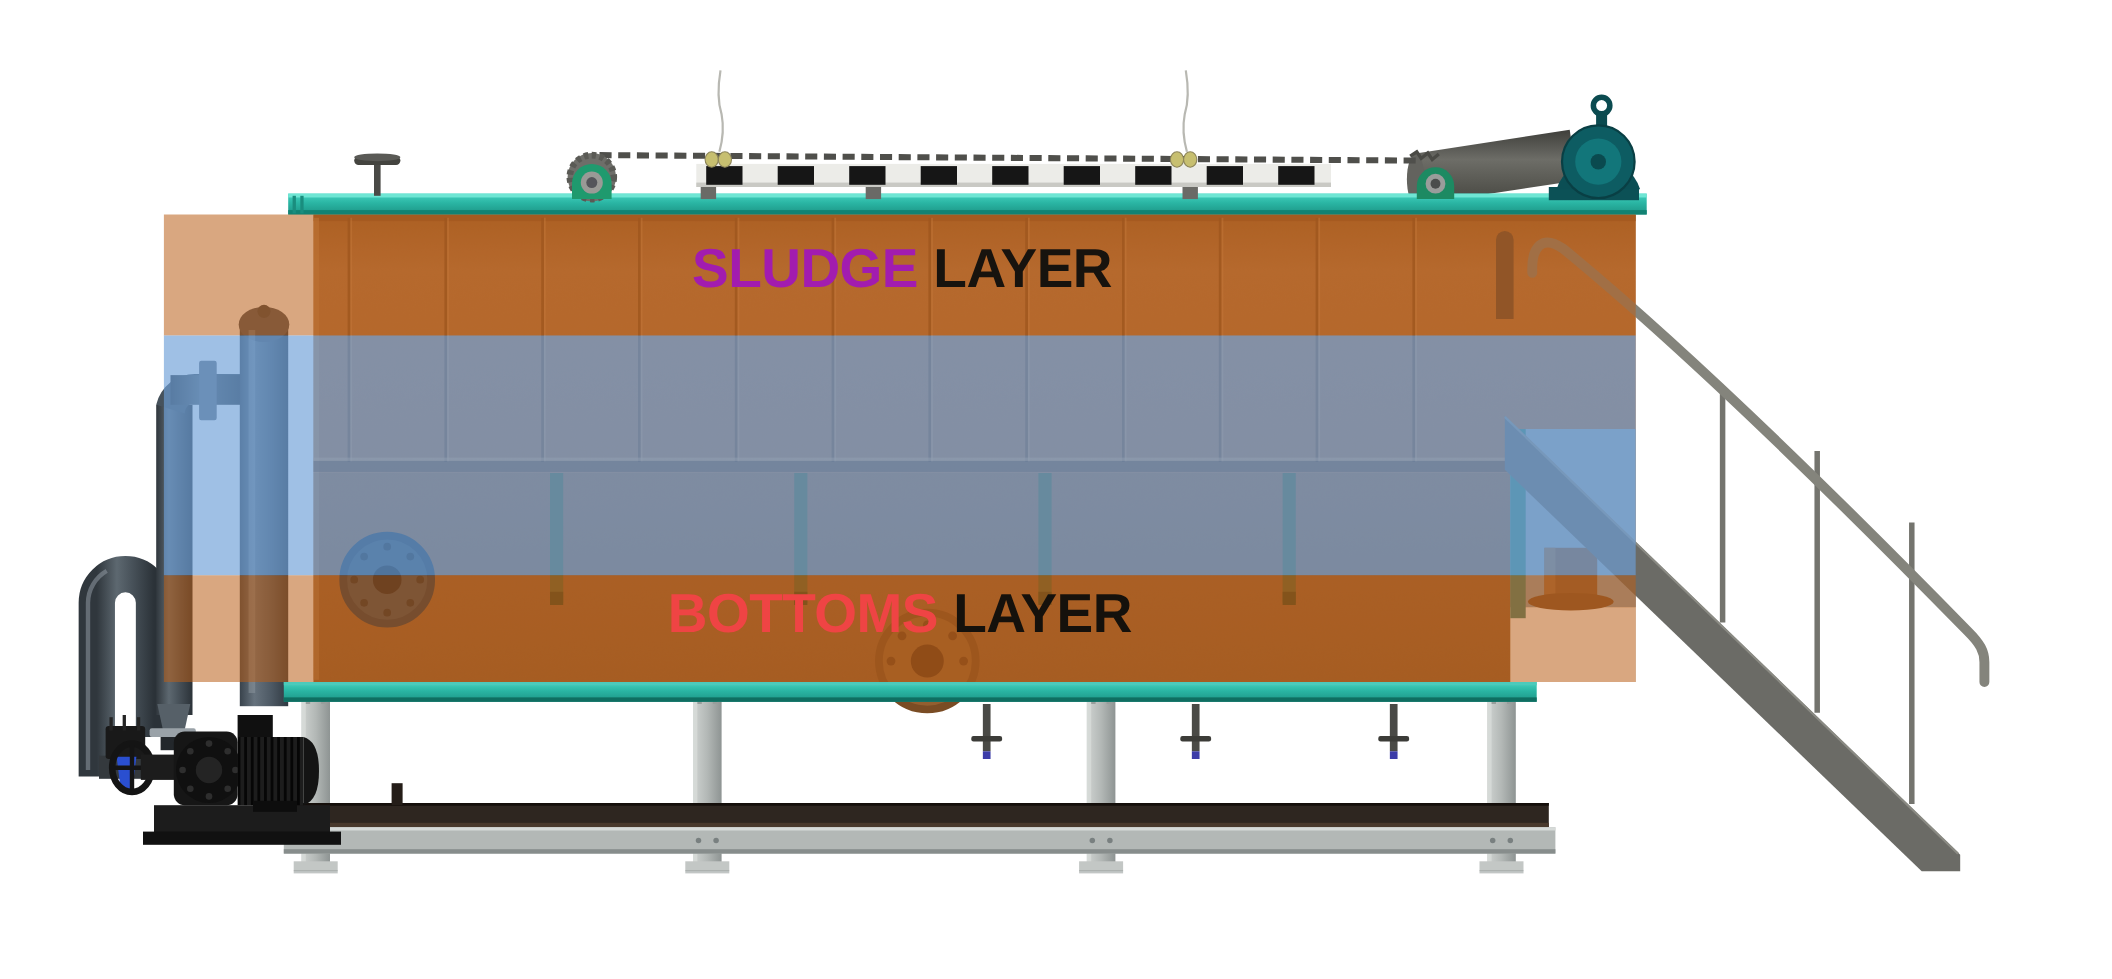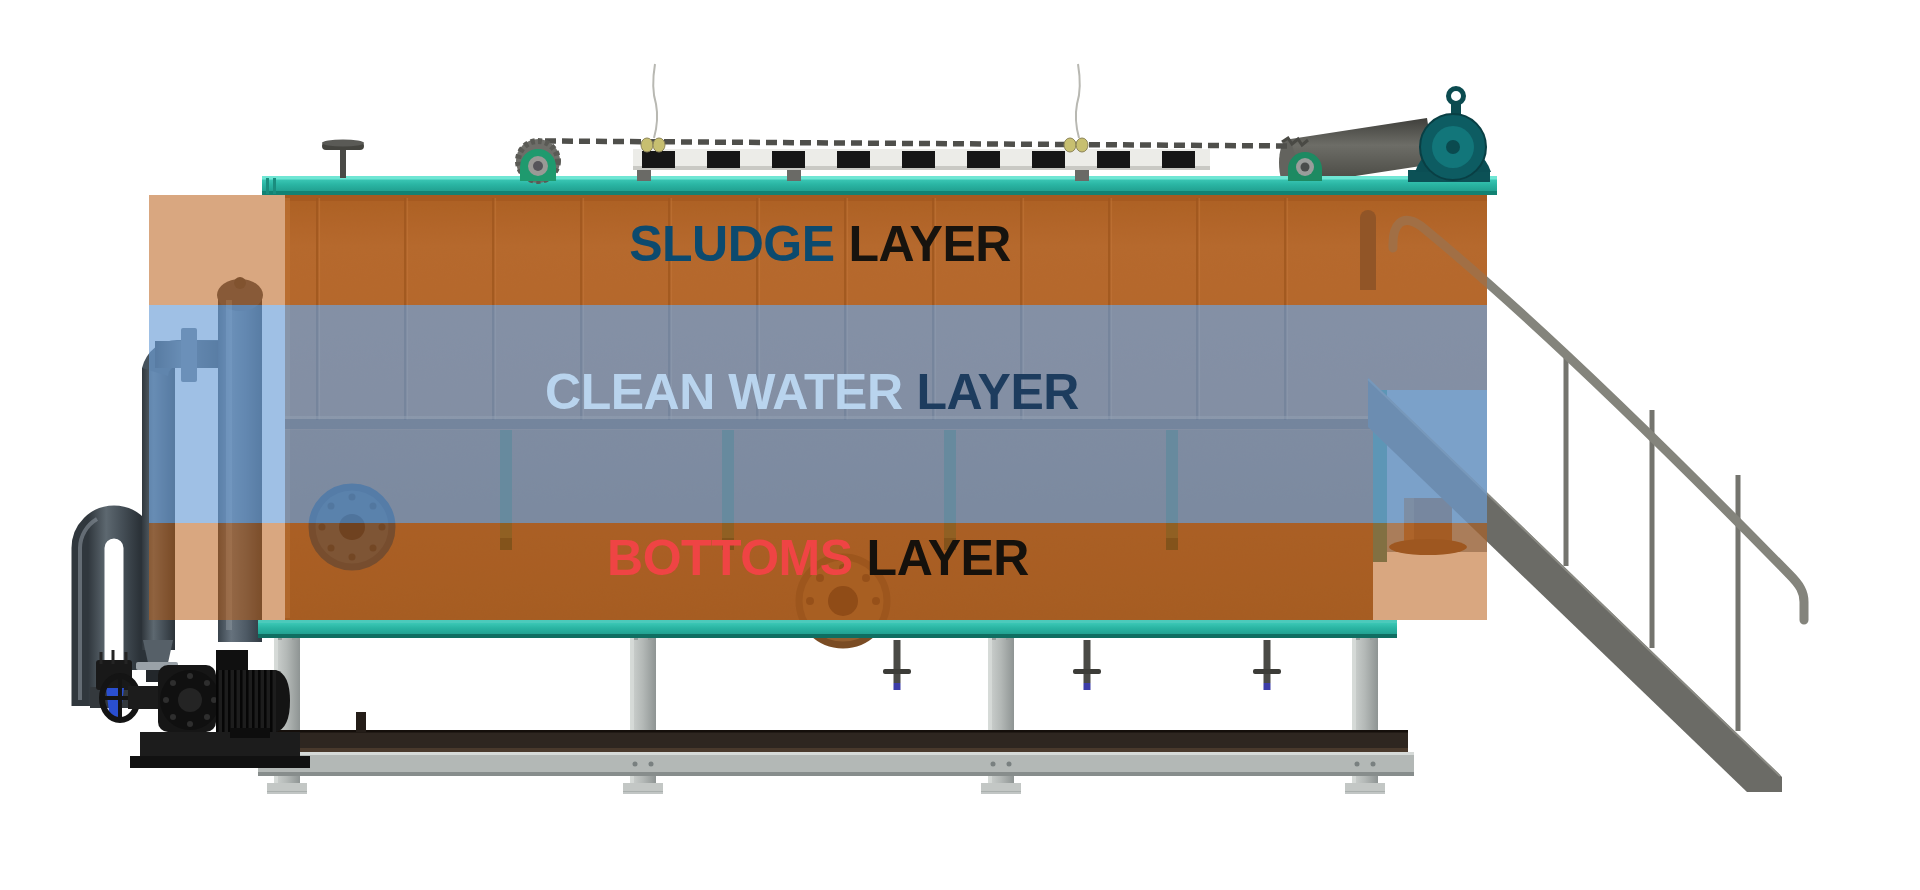--- a/index.html
+++ b/index.html
@@ -317,21 +317,18 @@
       <ellipse cx="343" cy="143" rx="21" ry="3.5" fill="#5a5a56"></ellipse>
     </g>
   </g>
 
   <rect x="149" y="195" width="1338" height="110" fill="rgba(186,94,24,0.55)"></rect>
   <rect x="149" y="305" width="1338" height="218" fill="rgba(110,160,215,0.66)"></rect>
   <rect x="149" y="523" width="1338" height="97" fill="rgba(186,94,24,0.55)"></rect>
 </svg>
 
 <div class="layer-label" style="left:820px;top:219px;">
-  <span class="w1" style="color: #0c4a6e;">SLUDGE</span><span style="color: rgb(23, 19, 14);">LAYER</span>
-</div>
-<div class="layer-label" style="left:812px;top:367px;">
-  <span class="w1" style="color: rgb(185, 212, 238);">CLEAN WATER</span><span style="color: rgb(29, 60, 94);">LAYER</span>
+  <span class="w1" style="color: #a21caf;">SLUDGE</span><span style="color: rgb(23, 19, 14);">LAYER</span>
 </div>
 <div class="layer-label" style="left:818px;top:533px;">
   <span class="w1" style="color: #ef4444;">BOTTOMS</span><span style="color: rgb(21, 17, 12);">LAYER</span>
 </div>
 </div>
 
 </body></html>

